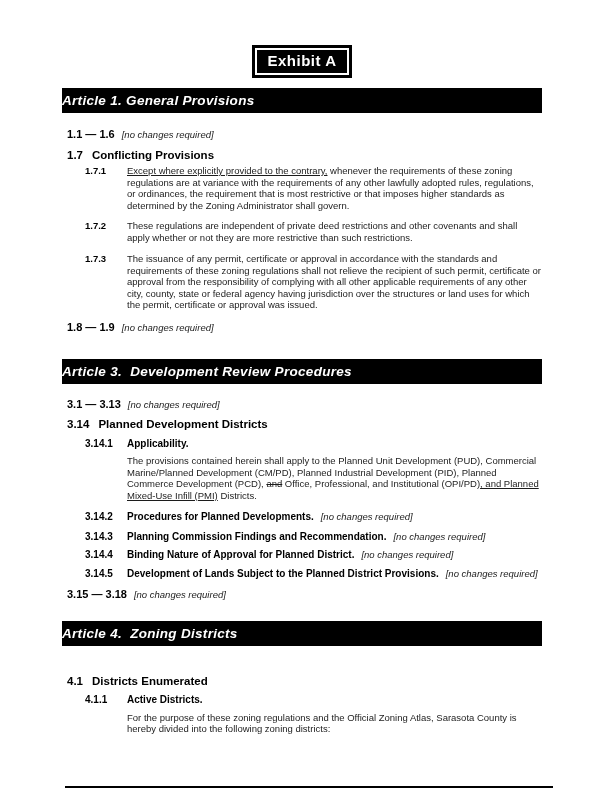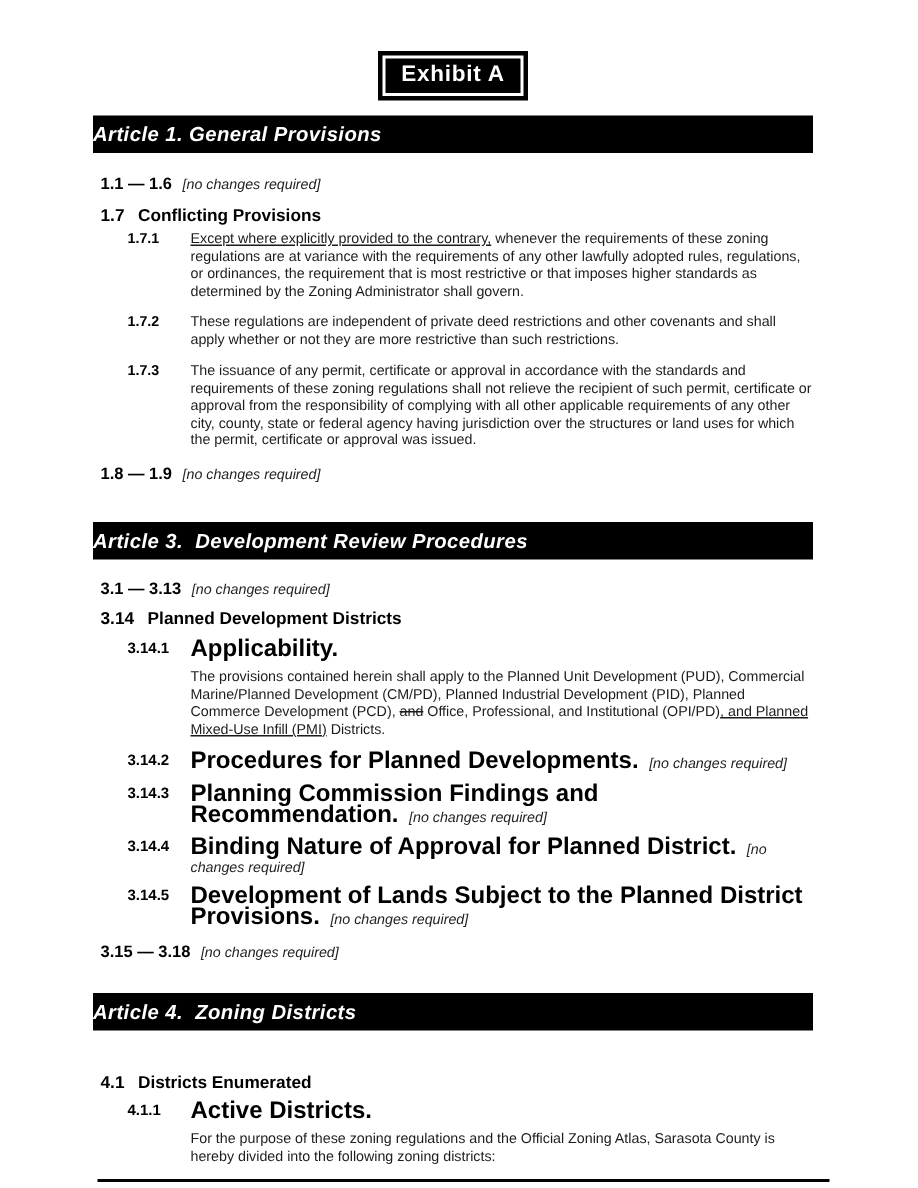--- a/index.html
+++ b/index.html
@@ -8,21 +8,21 @@
     width: 612px;
     height: 792px;
     background: #ffffff;
     font-family: "Liberation Sans", sans-serif;
     color: #1c1c1c;
     overflow: hidden;
   }
   .content {
     position: absolute;
     left: 62px;
-    top: 34px;
+    top: 45px;
     width: 480px;
   }
   
   .exhibit-wrap { text-align: center; margin-bottom: 9px; height: 34px; }
   .exhibit-box { display: inline-block; background: #000; padding: 3px; }
   .exhibit-inner {
     border: 2px solid #fff;
     padding: 2px 11px 4px 11px;
     color: #fff;
     font-weight: bold;
@@ -63,21 +63,21 @@
   .clause-num {
     position: absolute;
     left: 23px;
     top: 0;
     font-weight: bold;
     font-size: 9.5px;
     color: #000;
   }
   .clause-h { line-height: 12.5px; }
   .clause-h .clause-num { font-size: 10px; }
-  .clause-title { font-weight: bold; font-size: 16px; color: #000; }
+  .clause-title { font-weight: bold; font-size: 10px; color: #000; }
   .u { text-decoration: underline; }
   .strike { text-decoration: line-through; }
   
   .mt-range1 { margin-top: 13px; }
   .mt-h17   { margin-top: 6px; }
   .mt-c171  { margin-top: 3px; }
   .mt-c172  { margin-top: 9px; }
   .mt-c173  { margin-top: 10px; }
   .mt-r18   { margin-top: 8px; }
   .mt-r31   { margin-top: 12px; }

